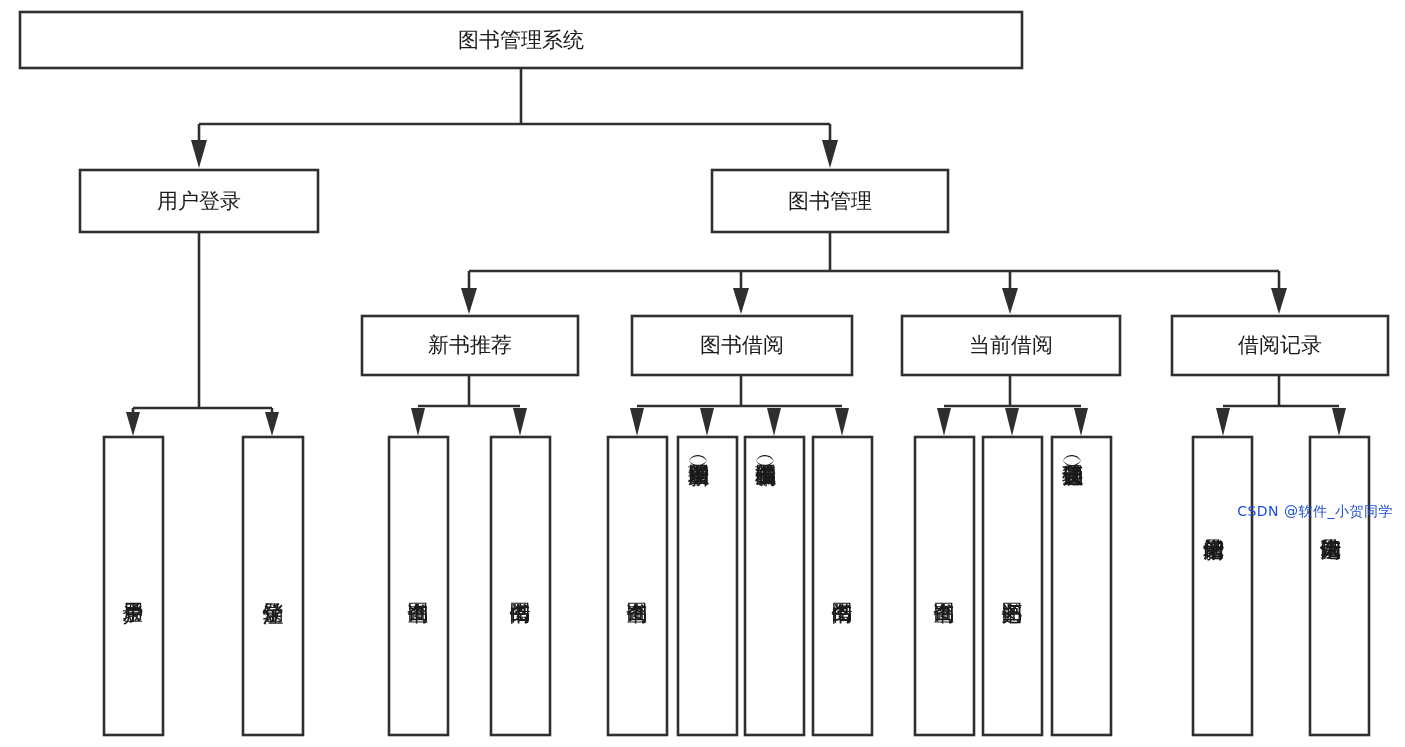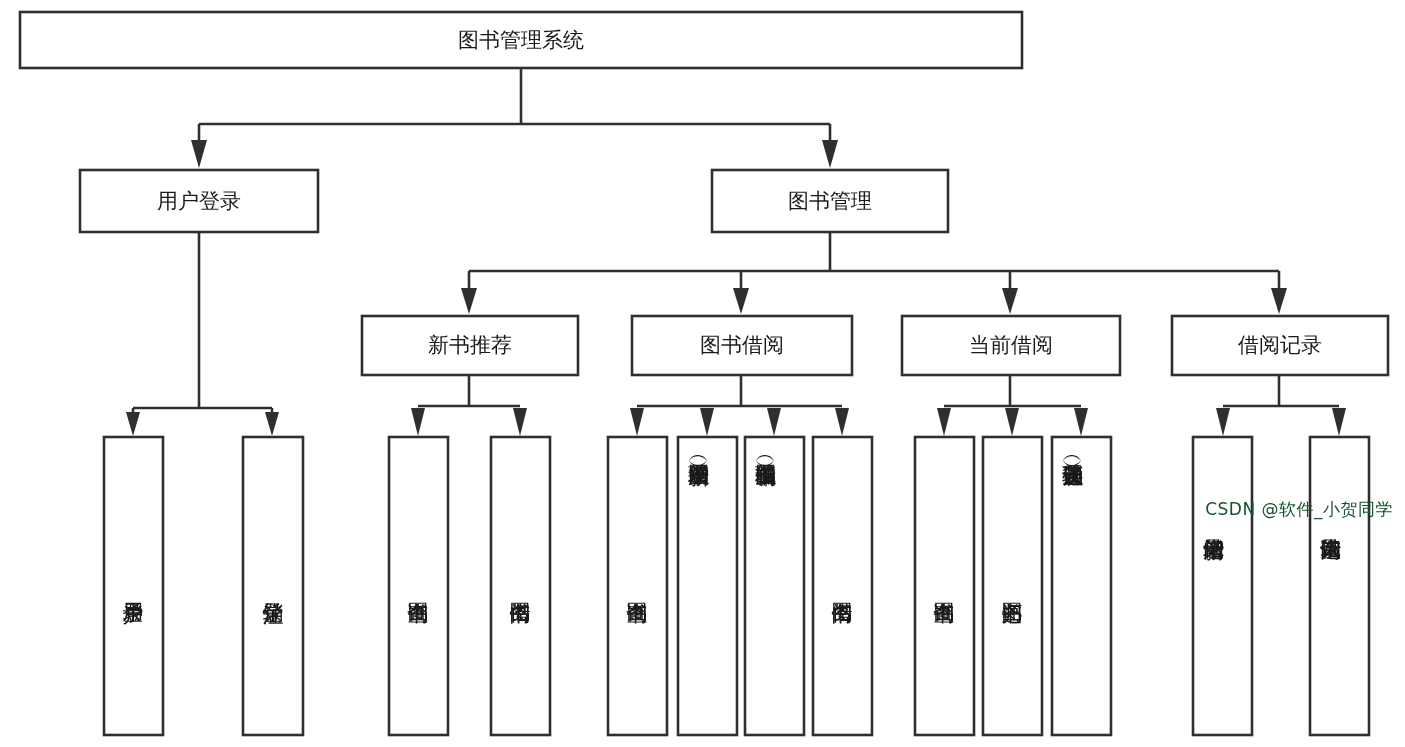--- a/index.html
+++ b/index.html
@@ -53,22 +53,22 @@
     font-family: "DejaVu Sans", "Liberation Sans", sans-serif;
     fill: #1a1a1a;
     font-size: 21px;
     text-anchor: middle;
   }
   .watermark-text {
     position: absolute;
     right: 12px;
     bottom: 6px;
     font-family: "DejaVu Sans", "Liberation Sans", sans-serif;
-    font-size: 17px;
-    color: #14532d;
+    font-size: 14px;
+    color: #1d4ed8;
     white-space: nowrap;
     letter-spacing: 0.5px;
     pointer-events: none;
   }
 </style>
 </head>
 <body>
 
 <div id="diagram-root">
 

